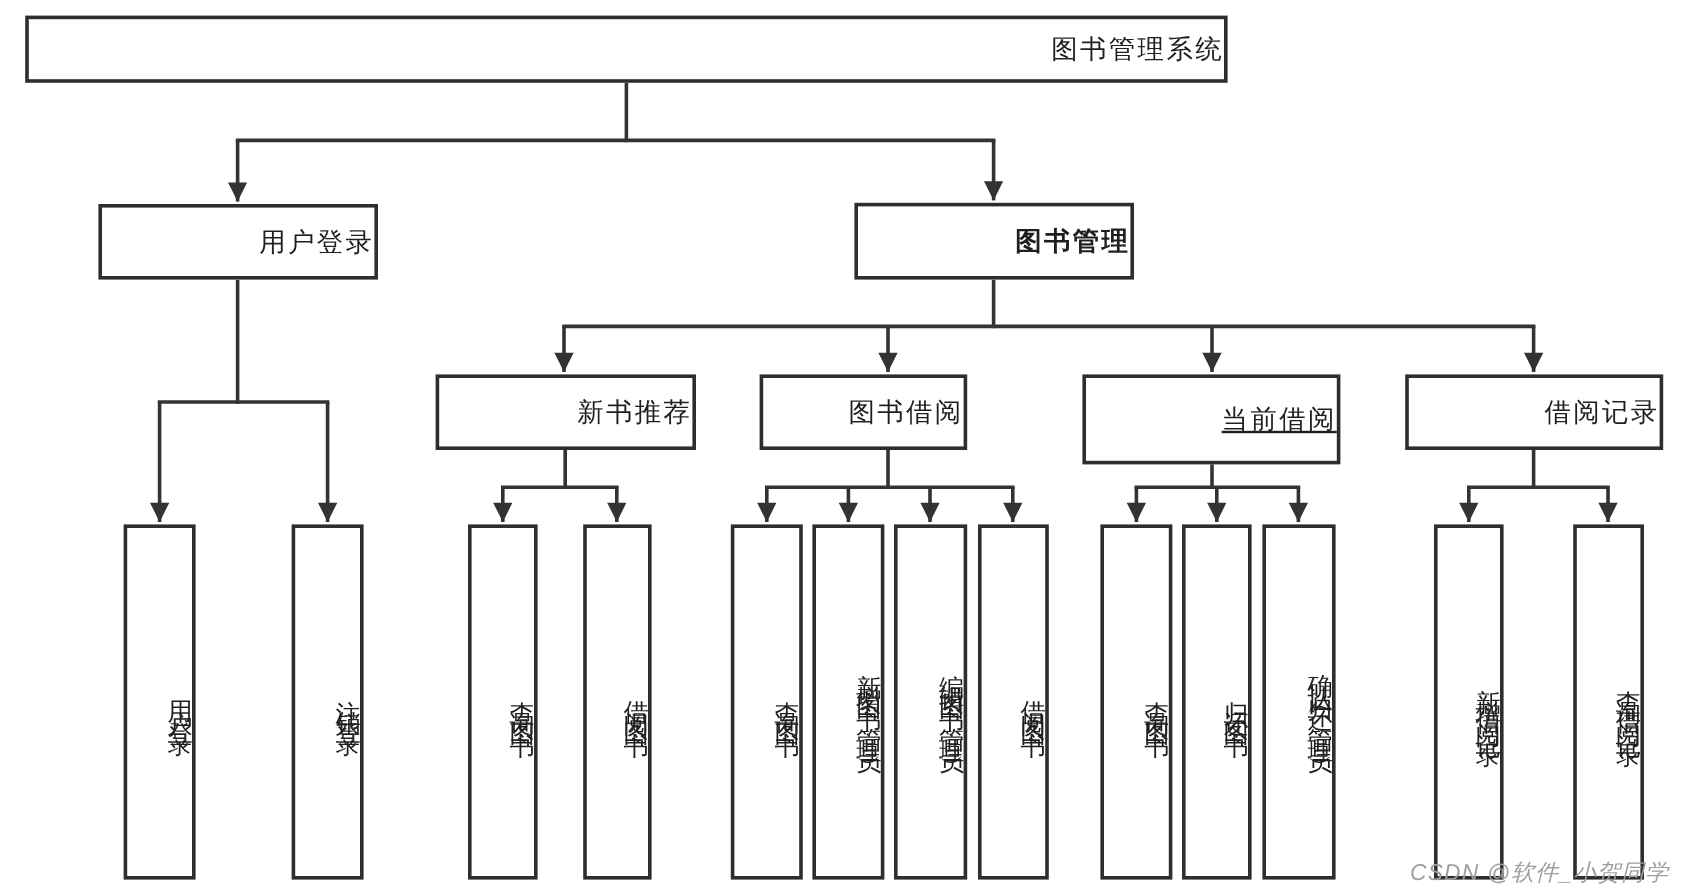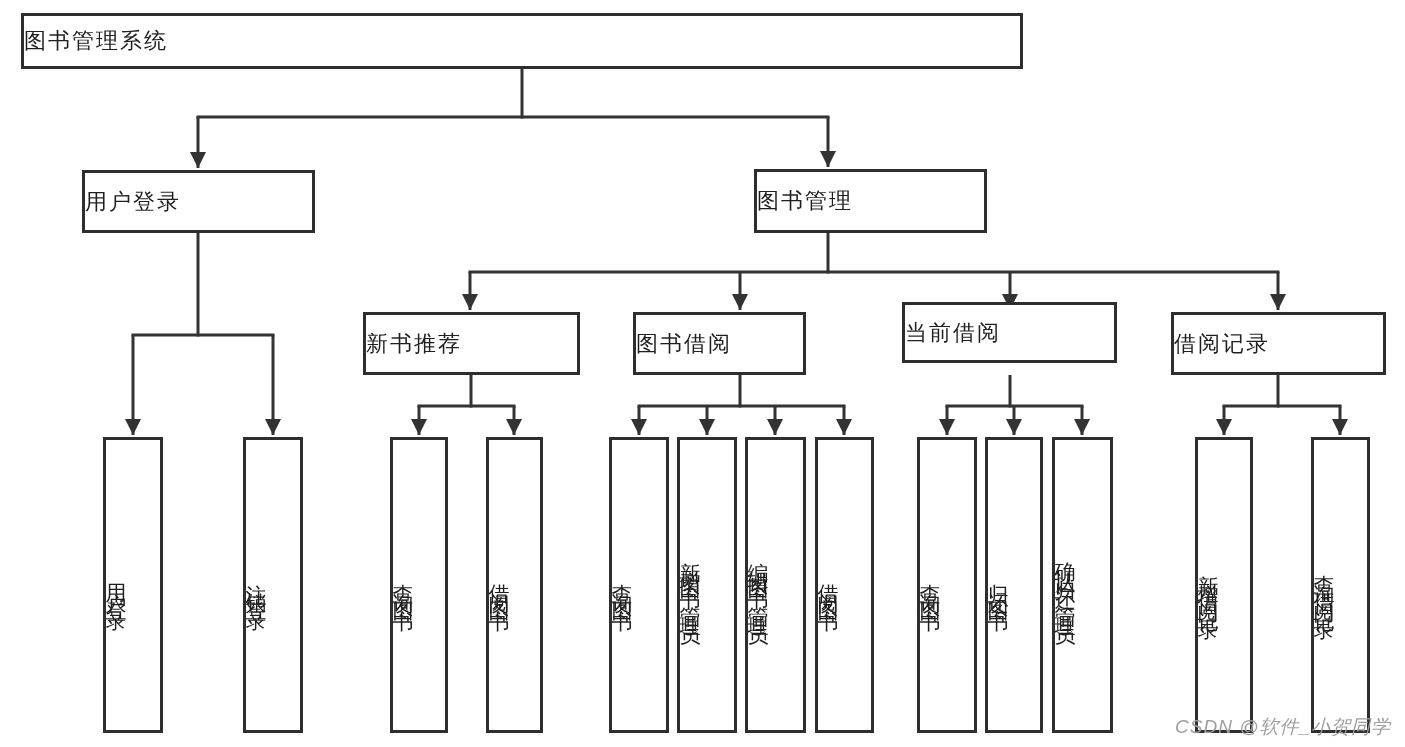--- a/index.html
+++ b/index.html
@@ -18,21 +18,21 @@
     z-index: 1;
   }
   .node {
     position: absolute;
     box-sizing: border-box;
     background: #ffffff;
     border: 3px solid var(--border, #2e2e2e);
     color: var(--text, #1f1f1f);
     display: flex;
     align-items: center;
-    justify-content: flex-start;
+    justify-content: flex-end;
     z-index: 2;
   }
   .hbox {
     font-size: 22px;
     letter-spacing: 2px;
     white-space: nowrap;
   }
   .vbox {
     top: 437px;
     height: 296px;
@@ -110,31 +110,31 @@
     <line x1="1340" y1="406" x2="1340" y2="435" marker-end="url(#arr)" stroke="#333333"></line>
   </svg>
 
   <div class="node hbox" style="left:21px; top:13px; width:1002px; height:56px;">
     <span>图书管理系统</span>
   </div>
 
   <div class="node hbox" style="left:82px; top:170px; width:233px; height:63px;">
     <span>用户登录</span>
   </div>
-  <div class="node hbox" style="left:754px; top:169px; width:233px; height:64px;">
+  <div class="node hbox" style="left:712px; top:169px; width:233px; height:64px;font-weight:bold;">
     <span>图书管理</span>
   </div>
 
   <div class="node hbox" style="left:363px; top:312px; width:217px; height:63px;">
     <span>新书推荐</span>
   </div>
   <div class="node hbox" style="left:633px; top:312px; width:173px; height:63px;">
     <span>图书借阅</span>
   </div>
-  <div class="node hbox" style="left:902px; top:302px; width:215px; height:61px;">
+  <div class="node hbox" style="left:902px; top:312px; width:215px; height:75px;text-decoration:underline;">
     <span>当前借阅</span>
   </div>
   <div class="node hbox" style="left:1171px; top:312px; width:215px; height:63px;">
     <span>借阅记录</span>
   </div>
 
   <div class="node vbox" style="left:103px; width:60px;">
     <span class="vtext">用户登录</span>
   </div>
   <div class="node vbox" style="left:243px; width:60px;">

